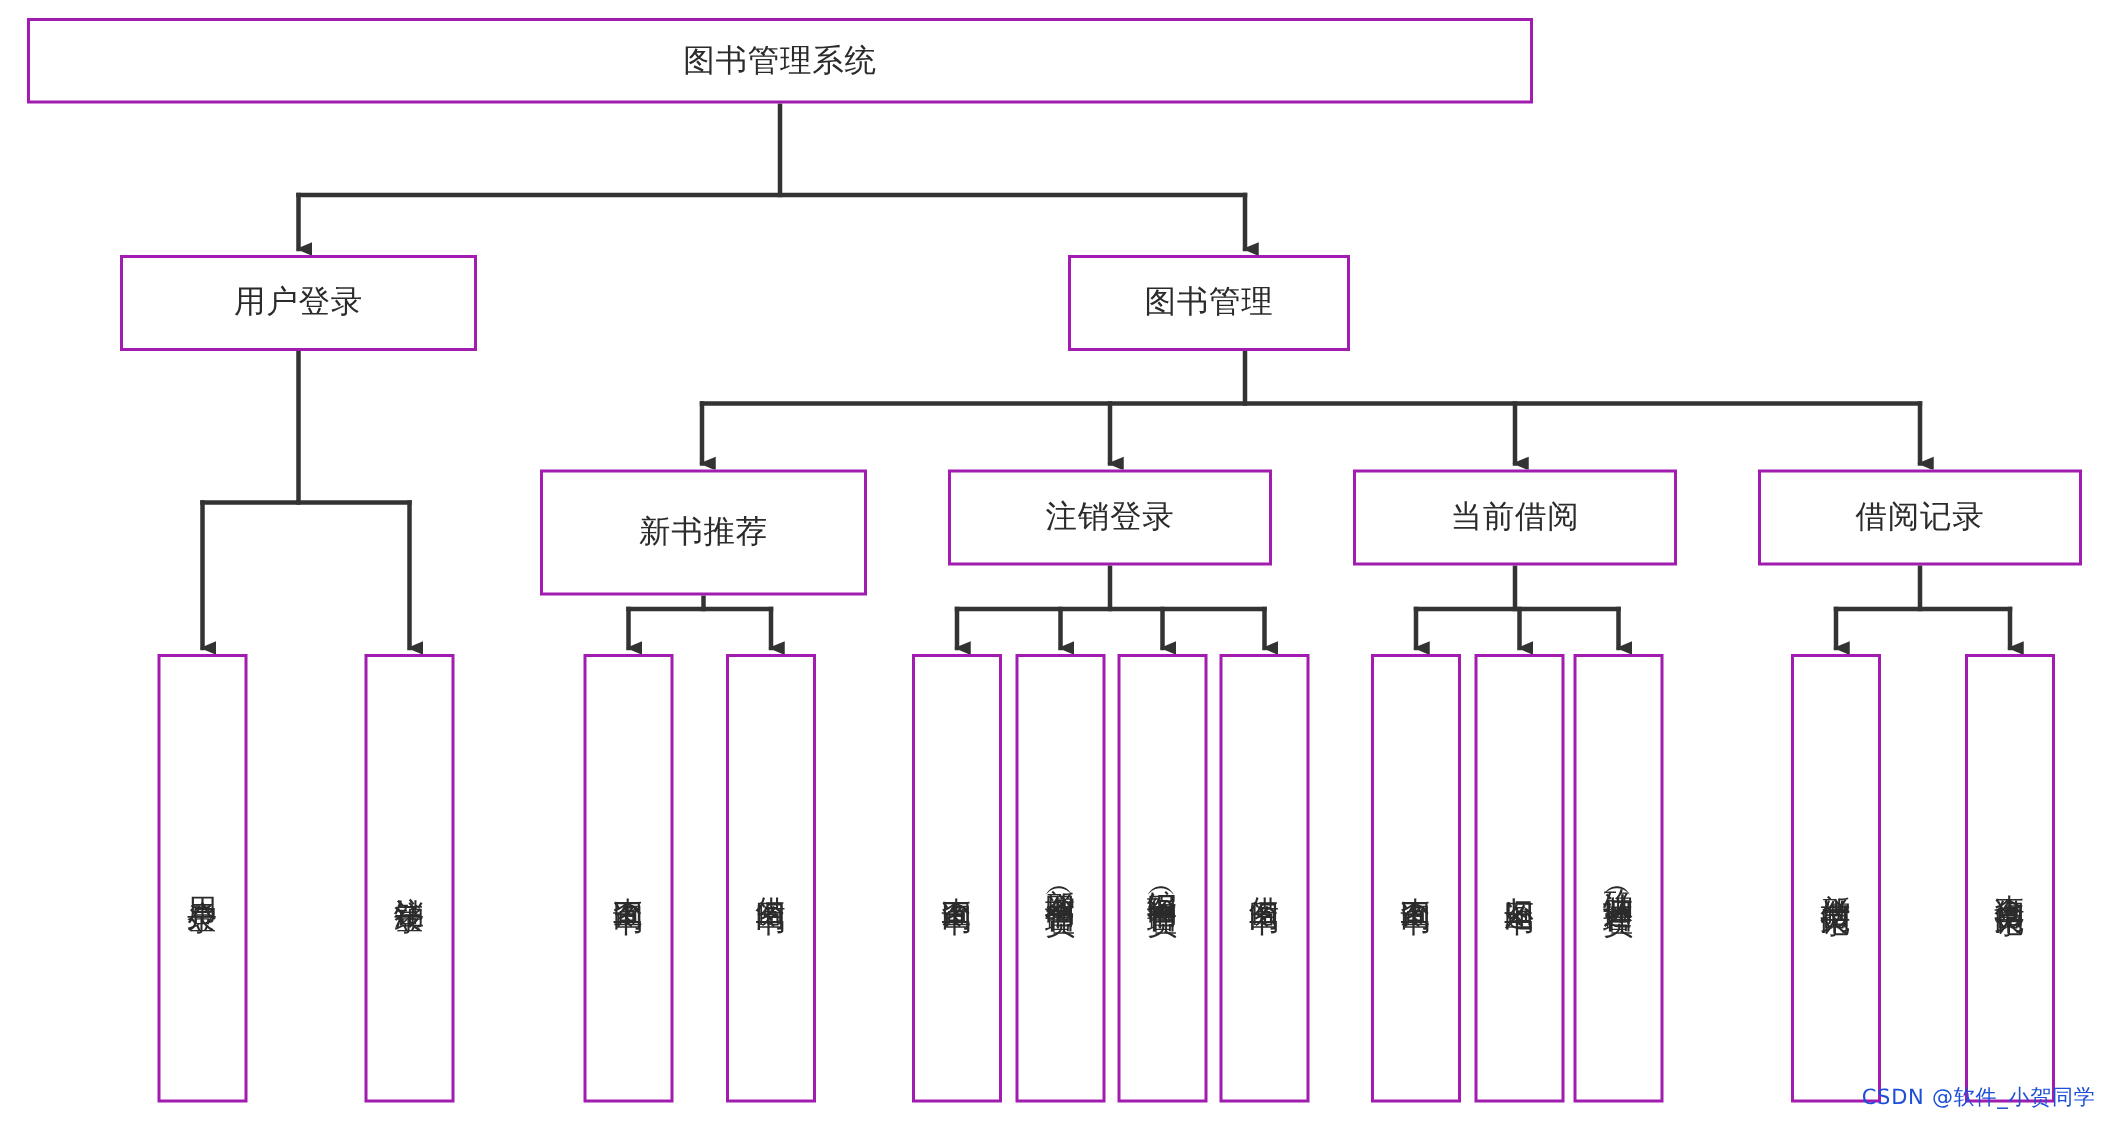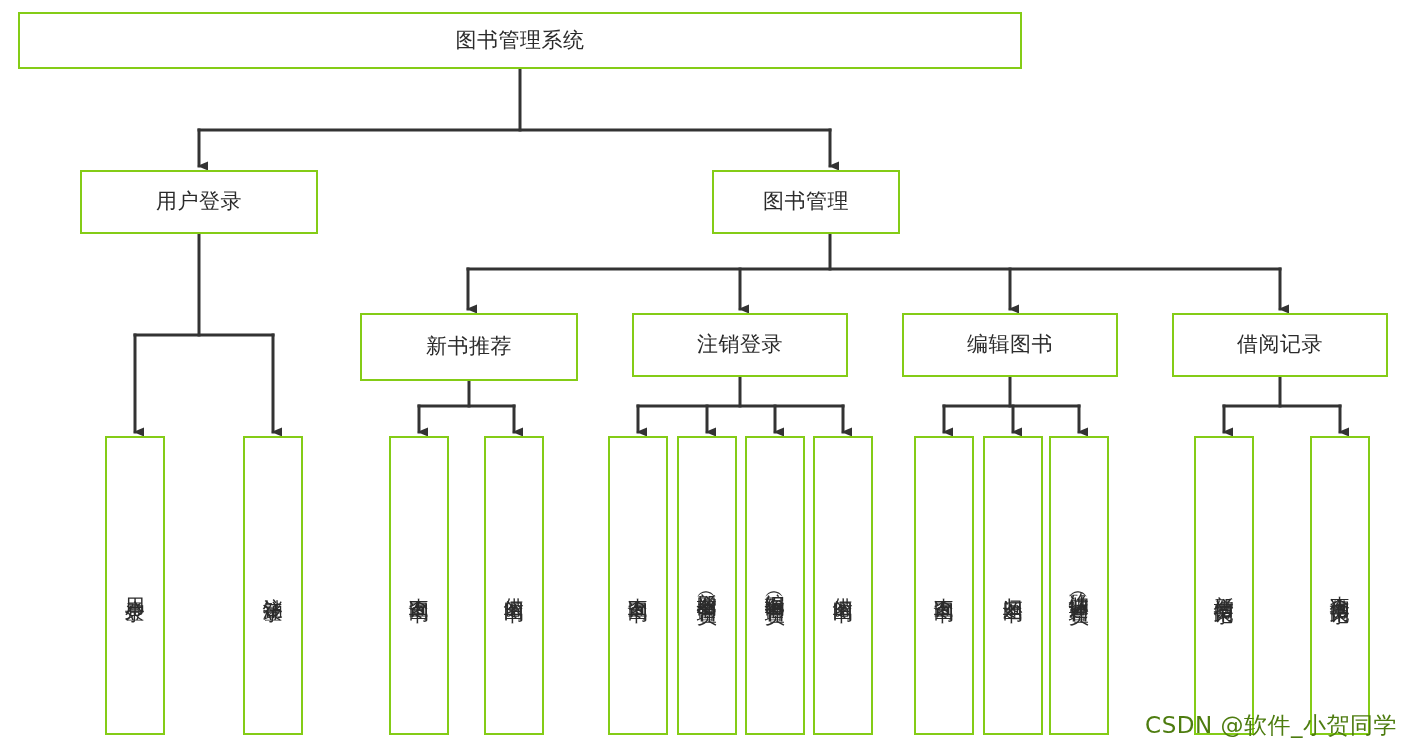--- a/index.html
+++ b/index.html
@@ -21,21 +21,21 @@
   #edges {
     position: absolute;
     left: 0;
     top: 0;
     width: 1405px;
     height: 747px;
   }
   .node {
     position: absolute;
     box-sizing: border-box;
-    border: 2px solid #84cc16;
+    border: 2px solid #a21caf;
     background: #ffffff;
     color: #2b2b2b;
     display: flex;
     align-items: center;
     justify-content: center;
     text-align: center;
     line-height: 1.22;
     z-index: 2;
   }
   .node.h {
@@ -51,22 +51,22 @@
   }
   .node.v .vtxt {
     writing-mode: vertical-rl;
     text-orientation: upright;
     white-space: nowrap;
   }
   #watermark {
     position: absolute;
     right: 8px;
     bottom: 6px;
-    font-size: 23px;
-    color: #4d7c0f;
+    font-size: 14px;
+    color: #1d4ed8;
     letter-spacing: 0.5px;
     z-index: 5;
     white-space: nowrap;
   }
 </style>
 </head>
 <body>
 
 <div id="canvas">
 
@@ -116,28 +116,28 @@
   <div id="node-layer">
       <div class="node h" style="left: 18px; top: 12px; width: 1004px; height: 57px;">
         <span>图书管理系统</span>
       </div>
       <div class="node h" style="left: 80px; top: 170px; width: 238px; height: 64px;">
         <span>用户登录</span>
       </div>
       <div class="node h" style="left: 712px; top: 170px; width: 188px; height: 64px;">
         <span>图书管理</span>
       </div>
-      <div class="node h" style="left: 360px; top: 313px; width: 218px; height: 68px;">
+      <div class="node h" style="left: 360px; top: 313px; width: 218px; height: 84px;">
         <span>新书推荐</span>
       </div>
       <div class="node h" style="left: 632px; top: 313px; width: 216px; height: 64px;">
         <span>注销登录</span>
       </div>
       <div class="node h" style="left: 902px; top: 313px; width: 216px; height: 64px;">
-        <span>编辑图书</span>
+        <span>当前借阅</span>
       </div>
       <div class="node h" style="left: 1172px; top: 313px; width: 216px; height: 64px;">
         <span>借阅记录</span>
       </div>
       <div class="node v" style="left: 105px; top: 436px; width: 60px; height: 299px;">
         <span class="vtxt">用户登录</span>
       </div>
       <div class="node v" style="left: 243px; top: 436px; width: 60px; height: 299px;">
         <span class="vtxt">注销登录</span>
       </div>

